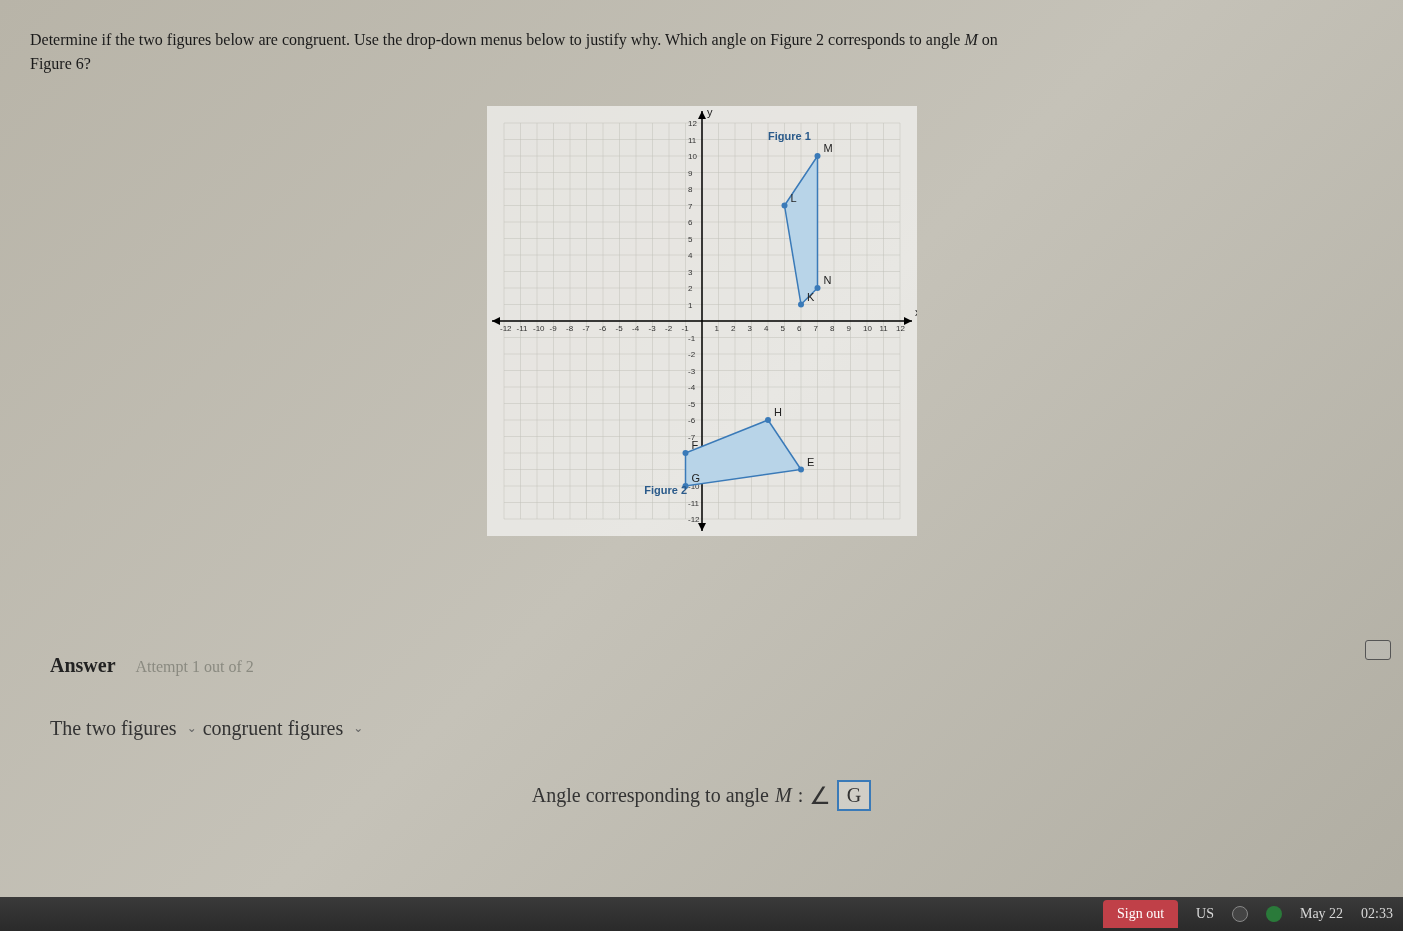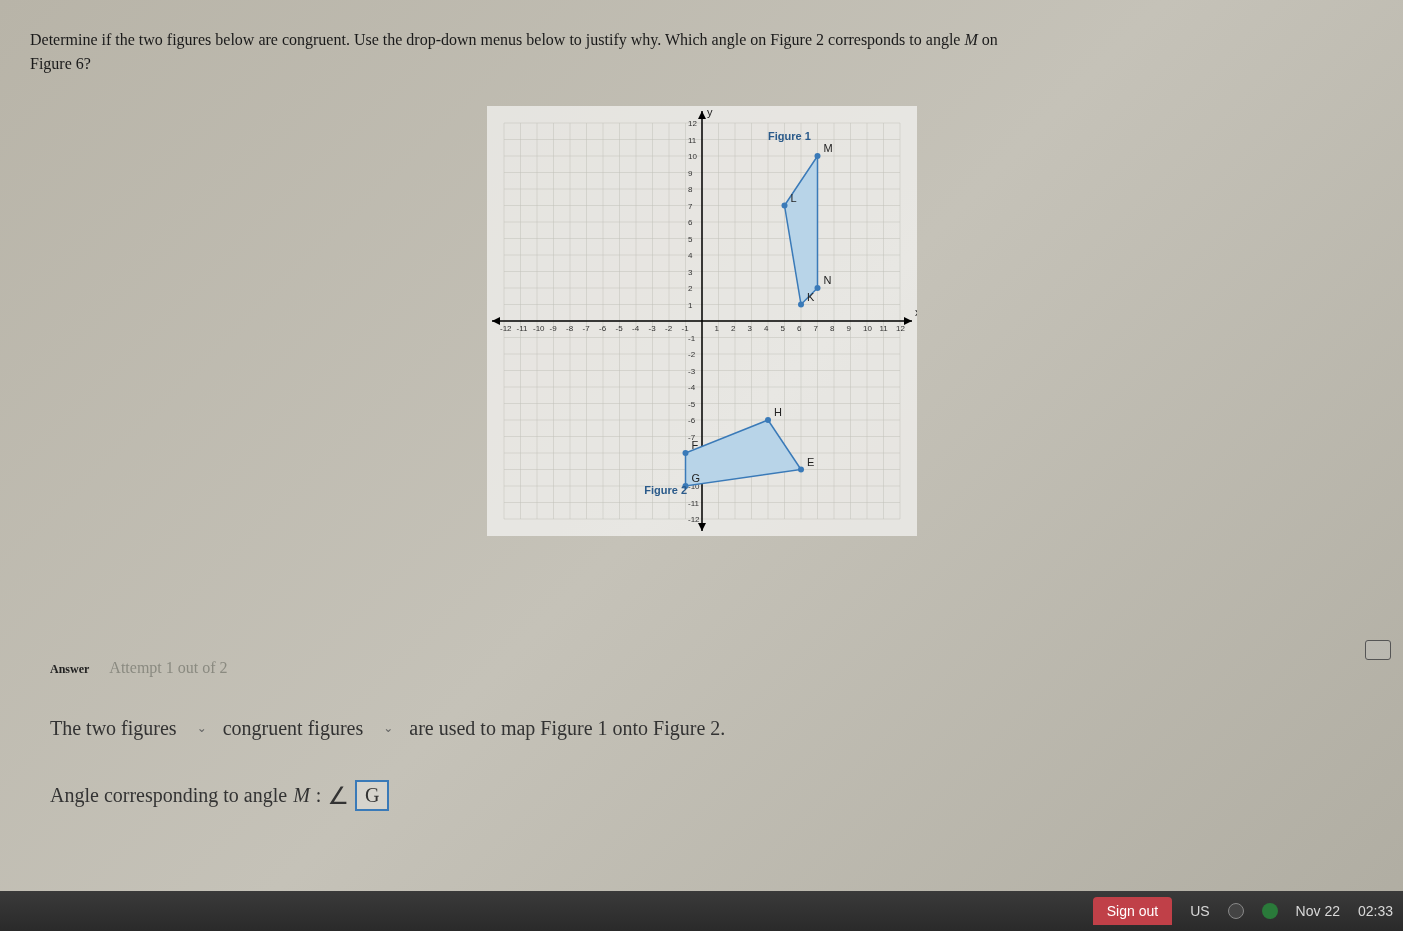--- a/index.html
+++ b/index.html
@@ -29,39 +29,39 @@
   width: 430px;
   height: 430px;
 }
 .answer-section {
   position: absolute;
   bottom: 120px;
   left: 50px;
   right: 50px;
   color: #333;
 }
-.answer-header { font-weight: bold; font-size: 12px; color: #222; display: inline; }
+.answer-header { font-weight: bold; font-size: 20px; color: #222; display: inline; }
 .attempt { font-size: 16px; color: #8a8a80; margin-left: 16px; display: inline; }
-.answer-line { margin-top: 40px; font-size: 20px; color: #333; display: flex; align-items: center; gap: 10px; flex-wrap: wrap; }
+.answer-line { margin-top: 40px; font-size: 20px; color: #333; display: flex; align-items: center; flex-wrap: wrap; }
 .dropdown { display: inline-flex; align-items: center; padding: 2px 6px; color: #555; }
 .chev { font-size: 12px; margin-left: 4px; color: #666; }
-.angle-line { margin-top: 40px; font-size: 20px; color: #333; display: flex; align-items: center; gap: 6px; }
+.angle-line { margin-top: 40px; font-size: 20px; color: #333; display: flex; align-items: center; gap: 6px; justify-content: center; }
 .input-box { border: 2px solid #3a7ab8; background: rgba(255,255,255,0.3); padding: 2px 8px; font-family: Georgia, serif; font-size: 20px; min-width: 24px; display: inline-block; }
 .taskbar {
   position: absolute;
   bottom: 0; left: 0; right: 0;
-  height: 40px;
+  height: 34px;
   background: linear-gradient(#3a3a3a, #2a2a2a);
   display: flex;
   align-items: center;
   justify-content: flex-end;
   padding: 0 10px;
   gap: 18px;
   color: #d8d8d8;
-  font-family: Liberation Sans, sans-serif;
+  font-family: Liberation Serif, serif;
   font-size: 14px;
 }
 .signout-btn {
   background: #c04048;
   color: #fff;
   padding: 6px 14px;
   border-radius: 4px 4px 0 0;
   font-size: 14px;
 }
 .tray-icon { width: 16px; height: 16px; border-radius: 50%; display: inline-block; }
@@ -239,31 +239,30 @@
   </div>
   <div class="answer-line">
     <span>The two figures</span>
     <span class="dropdown">
         <span class="chev">⌄</span>
       </span>
     <span>congruent figures</span>
     <span class="dropdown">
         <span class="chev">⌄</span>
       </span>
-    <span>are used to map Figure 1 onto Figure 2.</span>
   </div>
   <div class="angle-line">
     <span>Angle corresponding to angle </span>
     <span class="italic">M</span>
     <span>:</span>
     <span style="font-size:24px;">∠</span>
     <span class="input-box">G</span>
   </div>
 </div>
 
 <div class="taskbar">
   <span class="signout-btn">Sign out</span>
   <span>US</span>
   <span class="tray-icon" style="background:#444;border:1px solid #888;"></span>
   <span class="tray-icon" style="background:#2a7a3a;"></span>
-  <span>Nov 22</span>
+  <span>May 22</span>
   <span>02:33</span>
 </div>
 
 </body></html>

